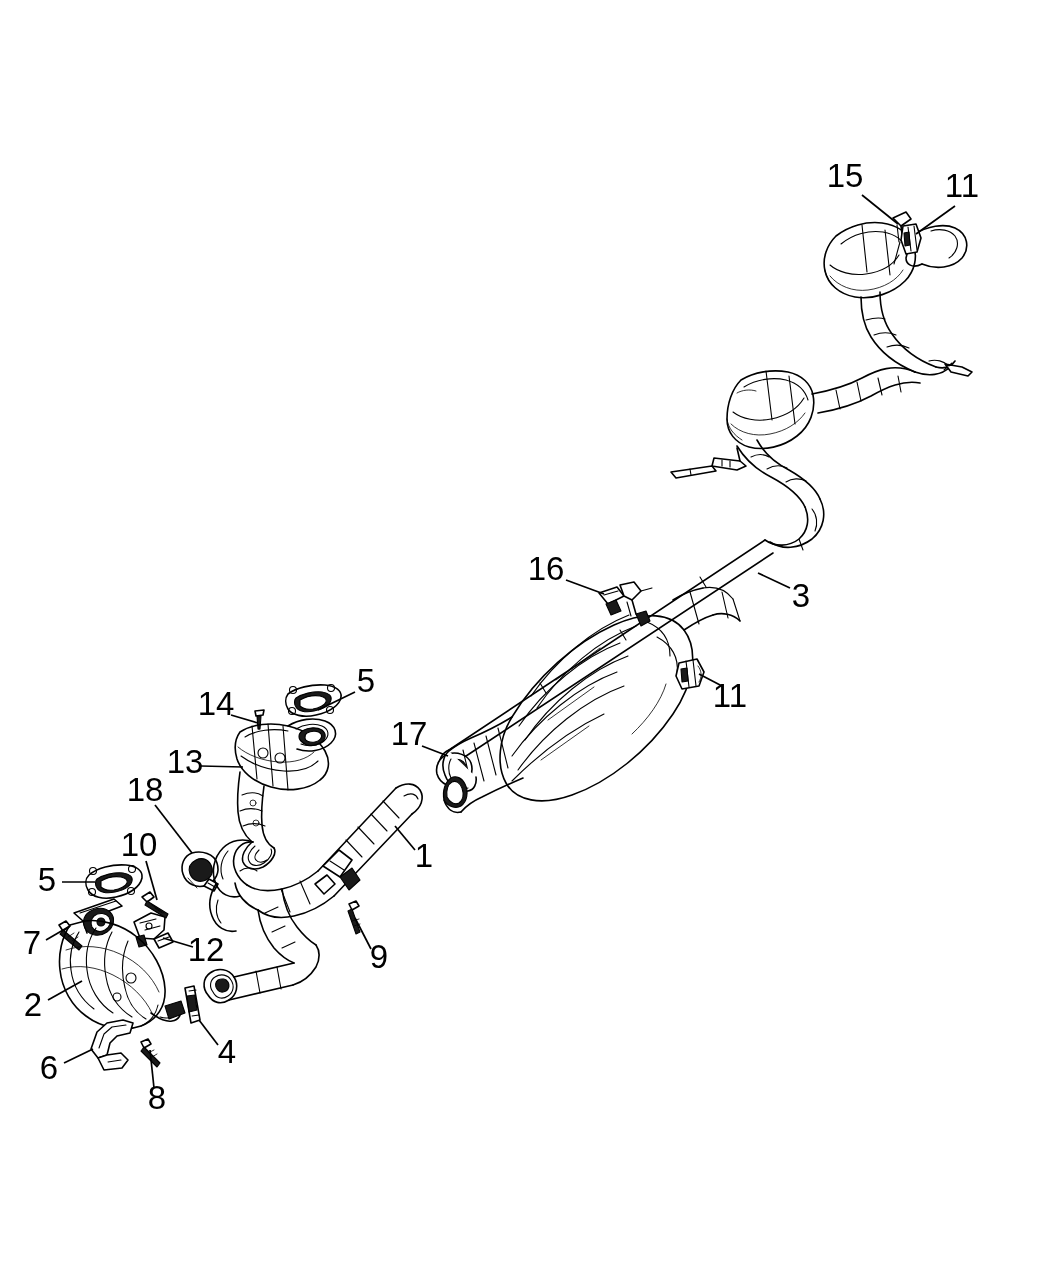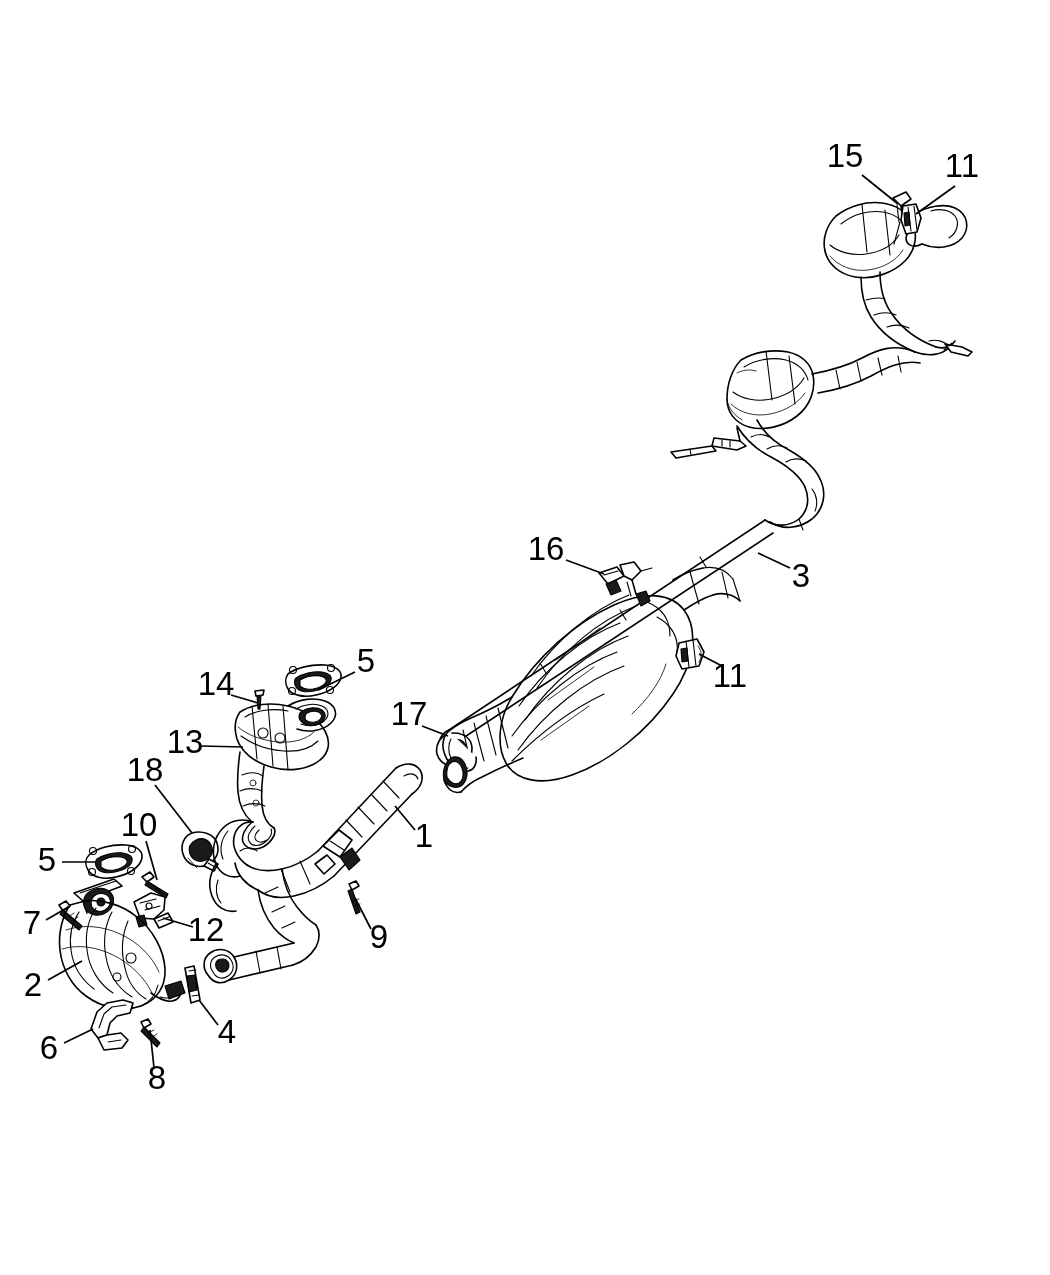--- a/index.html
+++ b/index.html
@@ -10,20 +10,21 @@
   }
   body {
     font-family: "Liberation Sans", sans-serif;
   }
   #diagram-root {
     position: relative;
     width: 1050px;
     height: 1145px;
     background: #ffffff;
     overflow: hidden;
+    margin-top: 20px;
   }
   #diagram-svg {
     position: absolute;
     left: 0;
     top: 0;
     width: 1050px;
     height: 1275px;
   }
   .callout-text {
     font-family: "Liberation Sans", sans-serif;

